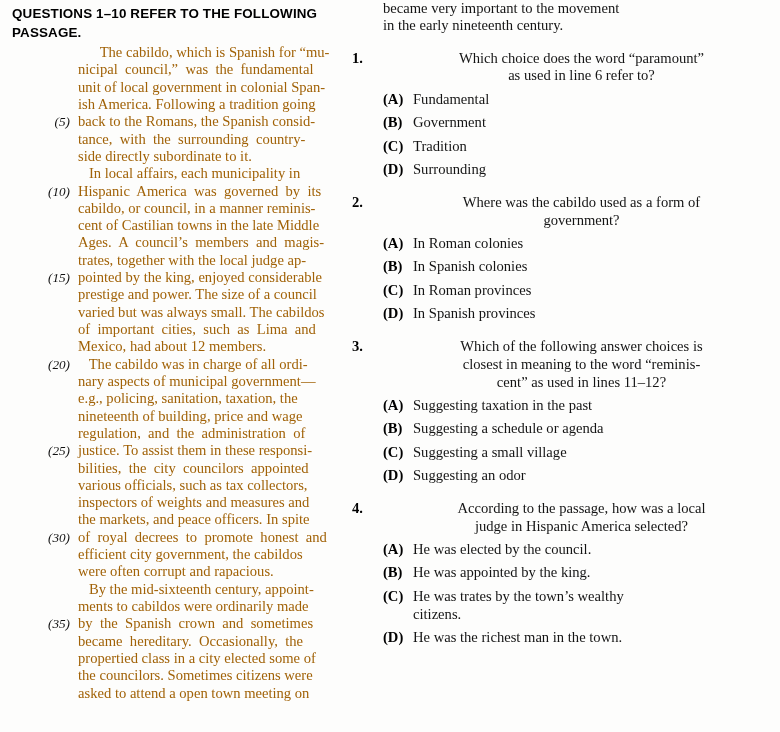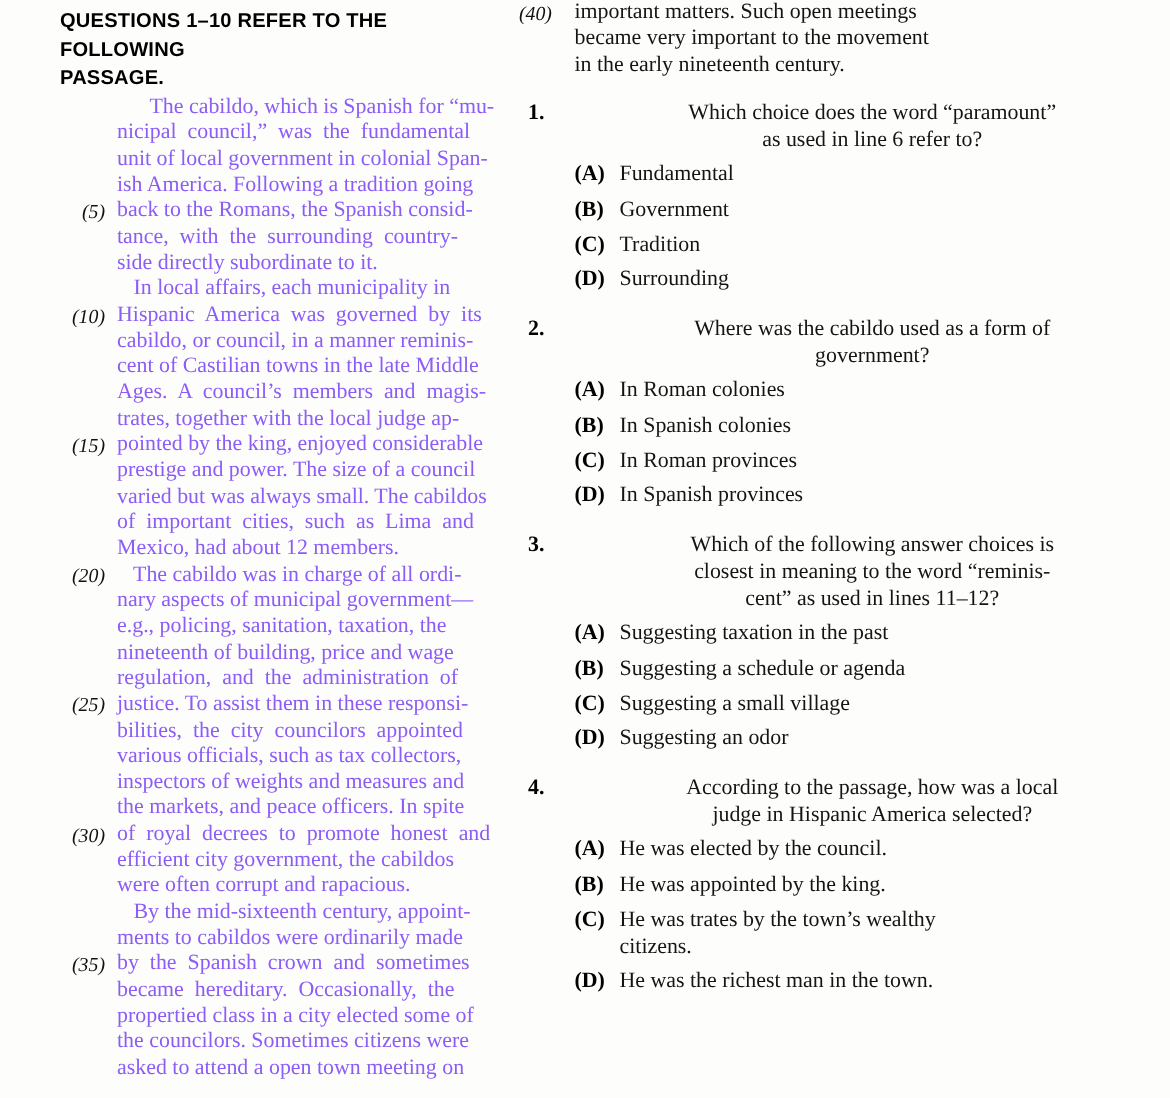--- a/index.html
+++ b/index.html
@@ -41,21 +41,21 @@
 
   
   .section-heading {
     font-family: "Liberation Sans", "DejaVu Sans", sans-serif;
     font-weight: bold;
     font-size: 13.4px;
     line-height: 19px;
     letter-spacing: 0.15px;
     color: #000;
     margin: 4px 0 0 0;
-    padding-left: 40px;
+    padding-left: 12px;
     padding-right: 4px;
   }
 
   
   .passage {
     margin-top: 2px;
     padding-left: 0px;
   }
   .pline {
     position: relative;
@@ -72,21 +72,21 @@
     font-style: italic;
     font-size: 13.2px;
     color: #111;
   }
   .pline .ptext {
     position: absolute;
     left: 78px;
     right: 0;
     top: 0;
     white-space: pre;
-    color: #8b5cf6;
+    color: #a16207;
   }
 
   
   .rline {
     position: relative;
     height: 17.32px;
     line-height: 17.32px;
     font-size: 14.6px;
     white-space: nowrap;
   }
@@ -326,24 +326,20 @@
           <span class="ptext">asked to attend a open town meeting on</span>
         </div>
       </div>
 
   </div>
 
   <div class="col-right">
 
     <div id="passage-continued">
         <div class="rline">
-          <span class="lineno">(40)</span>
-          <span class="rtext">important matters. Such open meetings</span>
-        </div>
-        <div class="rline">
           <span class="lineno"></span>
           <span class="rtext">became very important to the movement</span>
         </div>
         <div class="rline">
           <span class="lineno"></span>
           <span class="rtext">in the early nineteenth century.</span>
         </div>
       </div>
 
     <div id="questions-list">

